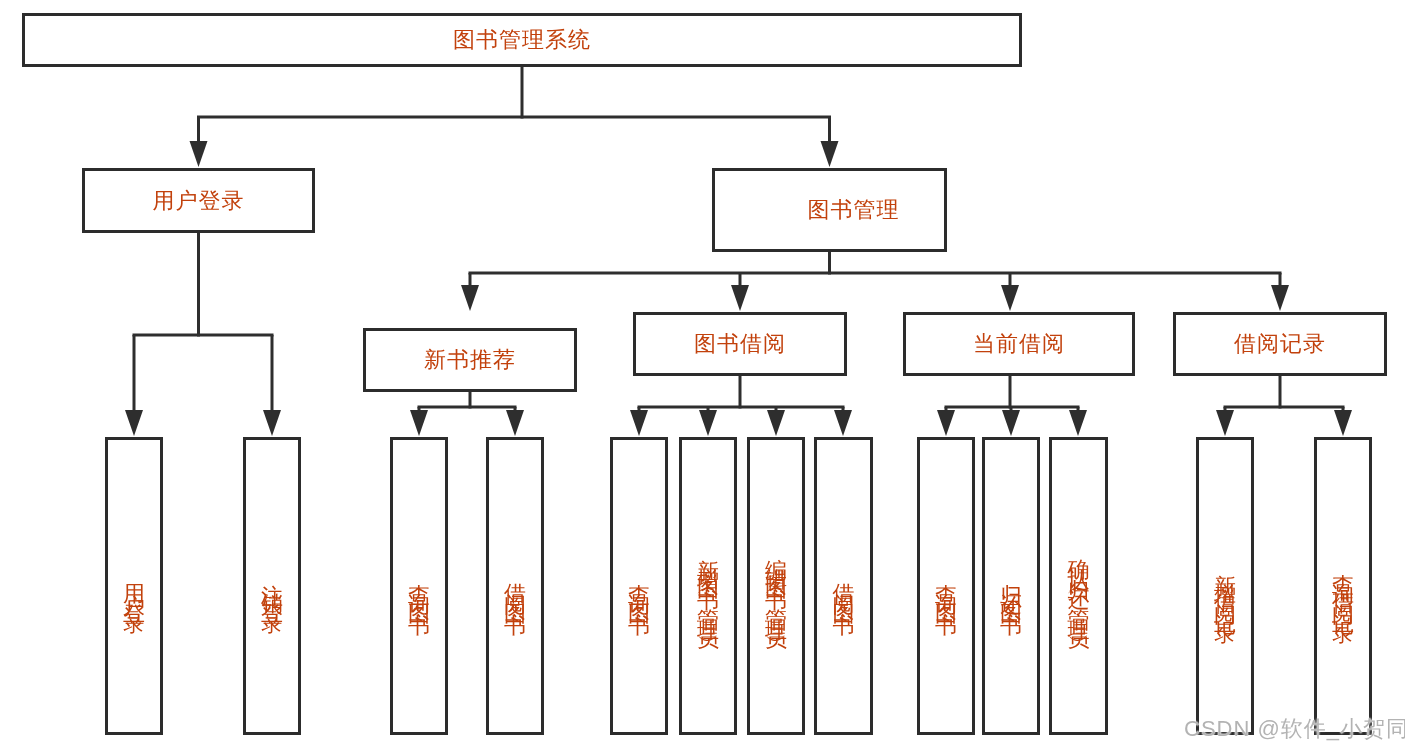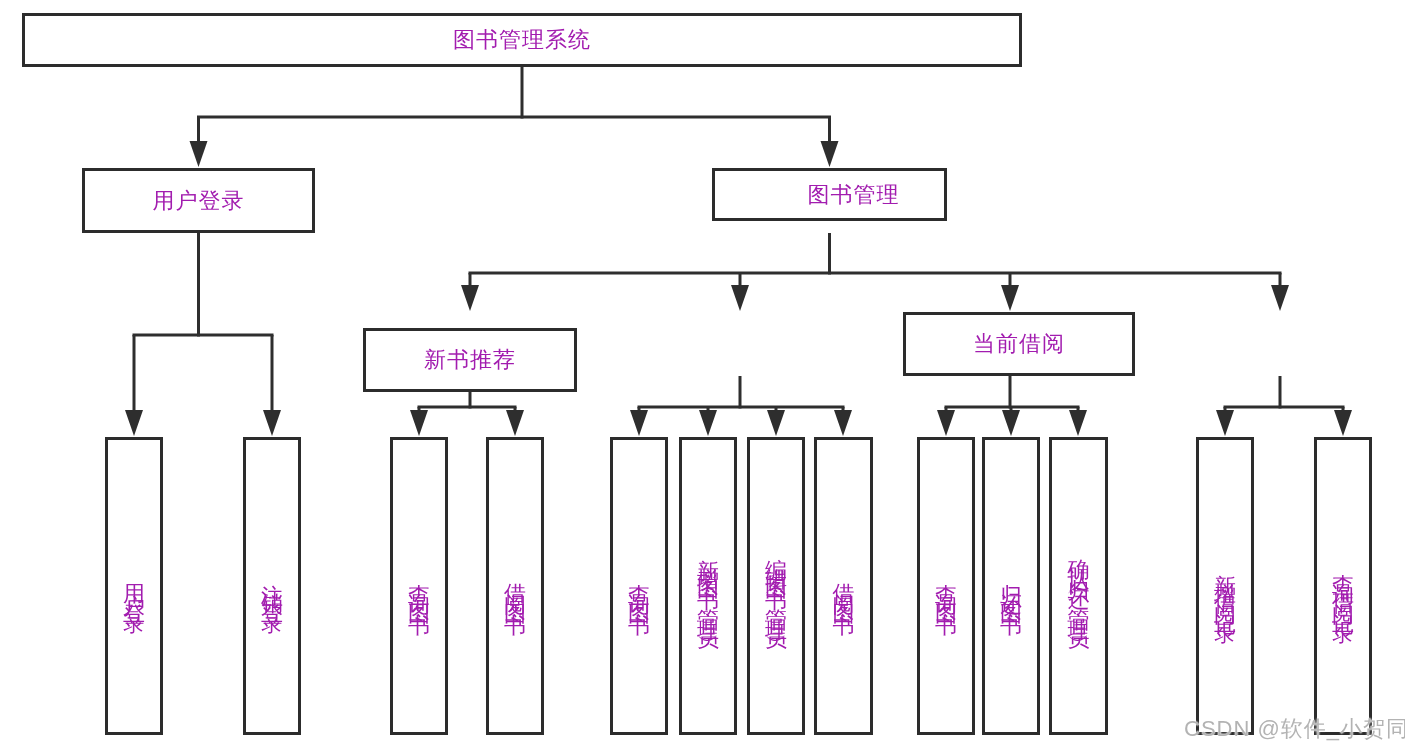--- a/index.html
+++ b/index.html
@@ -22,21 +22,21 @@
     pointer-events: none;
   }
   .node {
     position: absolute;
     box-sizing: border-box;
     border: 3px solid #2c2c2c;
     background: #ffffff;
     display: flex;
     align-items: center;
     justify-content: center;
-    color: #a21caf;
+    color: #c2410c;
     font-size: 22px;
     letter-spacing: 1px;
     text-align: center;
   }
   .node.h span { white-space: nowrap; }
   .node.v span {
     writing-mode: vertical-rl;
     text-orientation: mixed;
     letter-spacing: 10px;
     line-height: 1;
@@ -138,30 +138,36 @@
     </g>
   </svg>
 
   <div class="node h" style="left:22px; top:13px; width:1000px; height:54px;">
     <span>图书管理系统</span>
   </div>
 
   <div class="node h" style="left:82px; top:168px; width:233px; height:65px;">
     <span>用户登录</span>
   </div>
-  <div class="node h" style="left:712px; top:168px; width:235px; height:53px;padding-left:48px;">
+  <div class="node h" style="left:712px; top:168px; width:235px; height:84px;padding-left:48px;">
     <span>图书管理</span>
   </div>
 
   <div class="node h" style="left:363px; top:312px; width:214px; height:64px;margin-top:16px;">
     <span>新书推荐</span>
   </div>
+  <div class="node h" style="left:633px; top:312px; width:214px; height:64px;">
+    <span>图书借阅</span>
+  </div>
   <div class="node h" style="left:903px; top:312px; width:232px; height:64px;">
     <span>当前借阅</span>
   </div>
+  <div class="node h" style="left:1173px; top:312px; width:214px; height:64px;">
+    <span>借阅记录</span>
+  </div>
 
   <div class="node v" style="left:105px; top:437px; width:58px; height:298px;">
     <span>用户登录</span>
   </div>
   <div class="node v" style="left:243px; top:437px; width:58px; height:298px;">
     <span>注销登录</span>
   </div>
 
   <div class="node v" style="left:390px; top:437px; width:58px; height:298px;">
     <span>查询图书</span>

